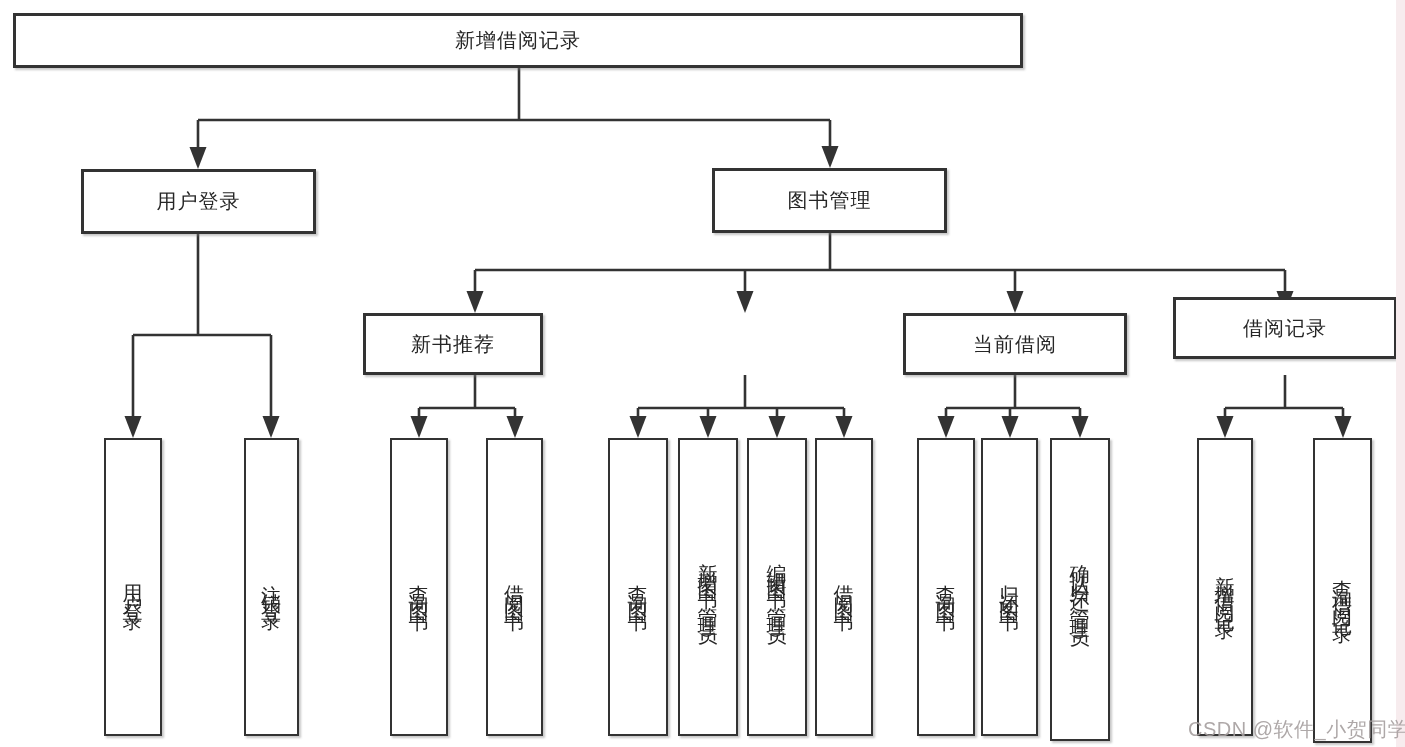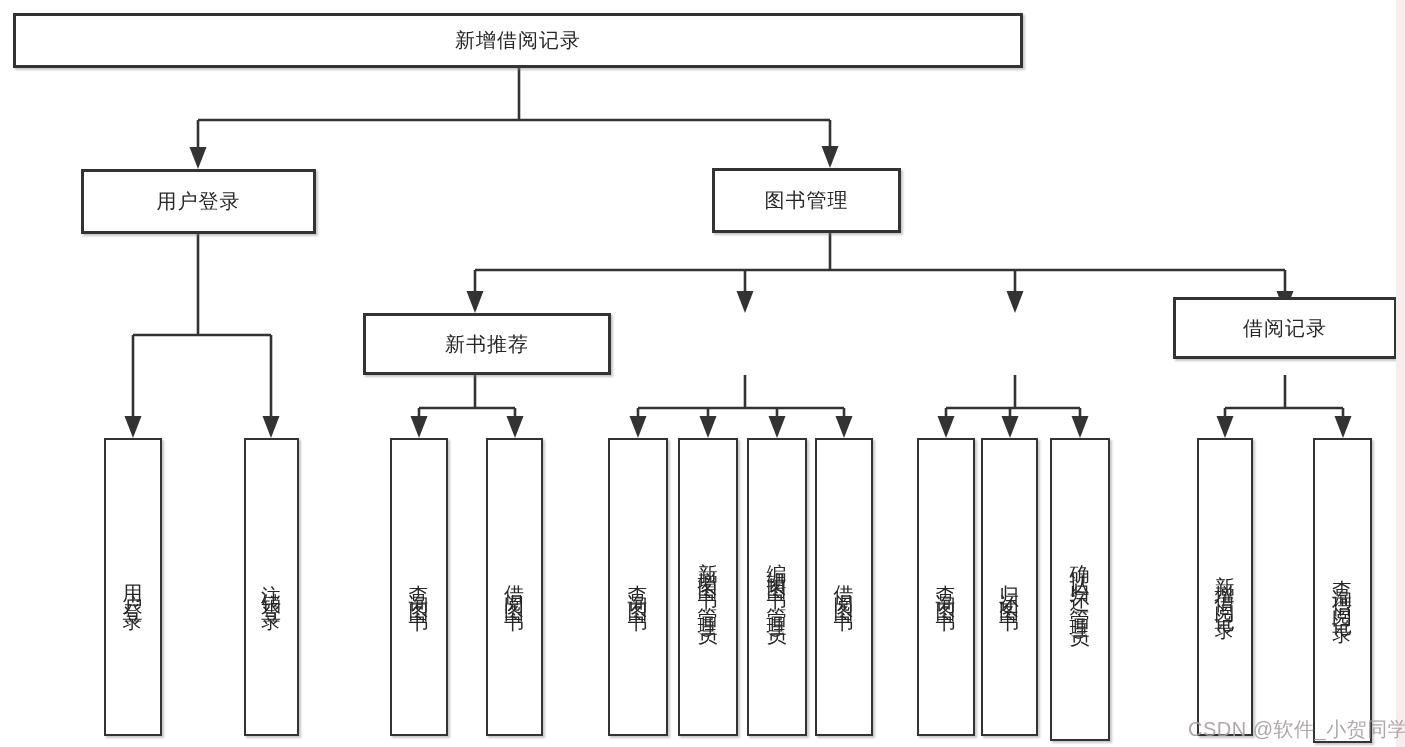--- a/index.html
+++ b/index.html
@@ -77,26 +77,29 @@
     </g>
   </svg>
 
   <div class="box h" style="left:13px;top:13px;width:1010px;height:55px">
     <span>新增借阅记录</span>
   </div>
 
   <div class="box h" style="left:81px;top:169px;width:235px;height:65px">
     <span>用户登录</span>
   </div>
-  <div class="box h" style="left:712px;top:168px;width:189px;height:65px">
+  <div class="box h" style="left:712px;top:168px;width:235px;height:65px">
     <span>图书管理</span>
   </div>
 
-  <div class="box h" style="left:363px;top:313px;width:248px;height:62px">
+  <div class="box h" style="left:363px;top:313px;width:180px;height:62px">
     <span>新书推荐</span>
+  </div>
+  <div class="box h" style="left:903px;top:313px;width:224px;height:62px">
+    <span>当前借阅</span>
   </div>
   <div class="box h" style="left:1173px;top:297px;width:224px;height:62px">
     <span>借阅记录</span>
   </div>
 
   <div class="box v" style="left:104px;top:438px;width:58px;height:298px">
     <span>用户登录</span>
   </div>
   <div class="box v" style="left:244px;top:438px;width:55px;height:298px">
     <span>注销登录</span>

